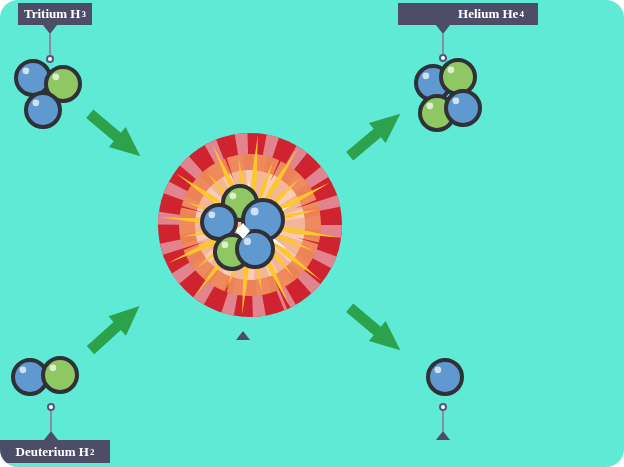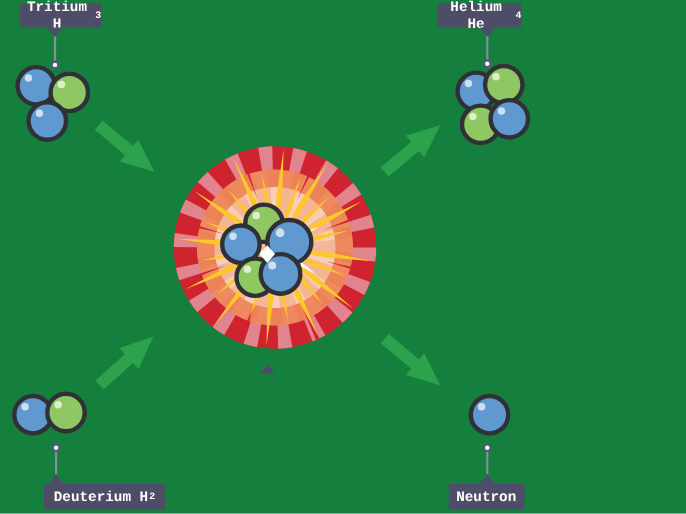--- a/index.html
+++ b/index.html
@@ -1,21 +1,22 @@
 <!DOCTYPE html>
 <html><head>
 <meta charset="utf-8">
 <style>
   html,body{margin:0;padding:0;background:#ffffff;}
   .stage{
     --slate:#4d4d68;
     --line:#8b8ba3;
     --ringb:#56567a;
-    position:relative;width:624px;height:467px;background:#15803d;overflow:hidden;
-    font-family:Liberation Mono, monospace;
+    position:relative;width:624px;height:467px;background:#5eead4;overflow:hidden;
+    font-family:Liberation Serif, serif;
+    border-radius:18px;
   }
   .label-box{
     position:absolute;background:var(--slate);color:#ffffff;
     font-size:13px;font-weight:bold;text-align:center;
     display:flex;align-items:center;justify-content:center;
   }
   .label-box sup{font-size:9px;line-height:0;margin-left:1px;}
   .ptr-down{position:absolute;width:0;height:0;
     border-left:7px solid transparent;border-right:7px solid transparent;
     border-top:9px solid var(--slate);}
@@ -158,39 +159,35 @@
   </svg>
 
   <div class="label-box" style="left:18px;top:3px;width:74px;height:22px;">
     <span>Tritium H</span>
       <sup>3</sup>
   </div>
   <div class="ptr-down" style="left:43px;top:25px;"></div>
   <div class="callout-line" style="left:49px;top:33px;height:22px;"></div>
   <div class="ring" style="left:46px;top:55px;"></div>
 
-  <div class="label-box" style="left:398px;top:3px;width:76px;height:22px;">
+  <div class="label-box" style="left:398px;top:3px;width:94px;height:22px;padding-left:46px;">
     <span>Helium He</span>
       <sup>4</sup>
   </div>
   <div class="ptr-down" style="left:436px;top:25px;"></div>
   <div class="callout-line" style="left:442px;top:33px;height:21px;"></div>
   <div class="ring" style="left:439px;top:54px;"></div>
 
   <div class="ring" style="left:47px;top:403px;"></div>
   <div class="callout-line" style="left:50px;top:411px;height:20px;"></div>
   <div class="ptr-up" style="left:44px;top:431px;"></div>
-  <div class="label-box" style="left:0px;top:440px;width:110px;height:23px;margin-left:40px;">
+  <div class="label-box" style="left:0px;top:440px;width:110px;height:23px;">
     <span>Deuterium H</span>
       <sup>2</sup>
   </div>
 
   <div class="ring" style="left:439px;top:403px;"></div>
   <div class="callout-line" style="left:442px;top:411px;height:20px;"></div>
   <div class="ptr-up" style="left:436px;top:431px;"></div>
-  <div class="label-box" style="left:408px;top:440px;width:69px;height:23px;">
-    <span>Neutron</span>
-      <sup></sup>
-  </div>
 
   <div class="ptr-up" style="left:236px;top:331px;"></div>
 
 </div>
 
 </body></html>

